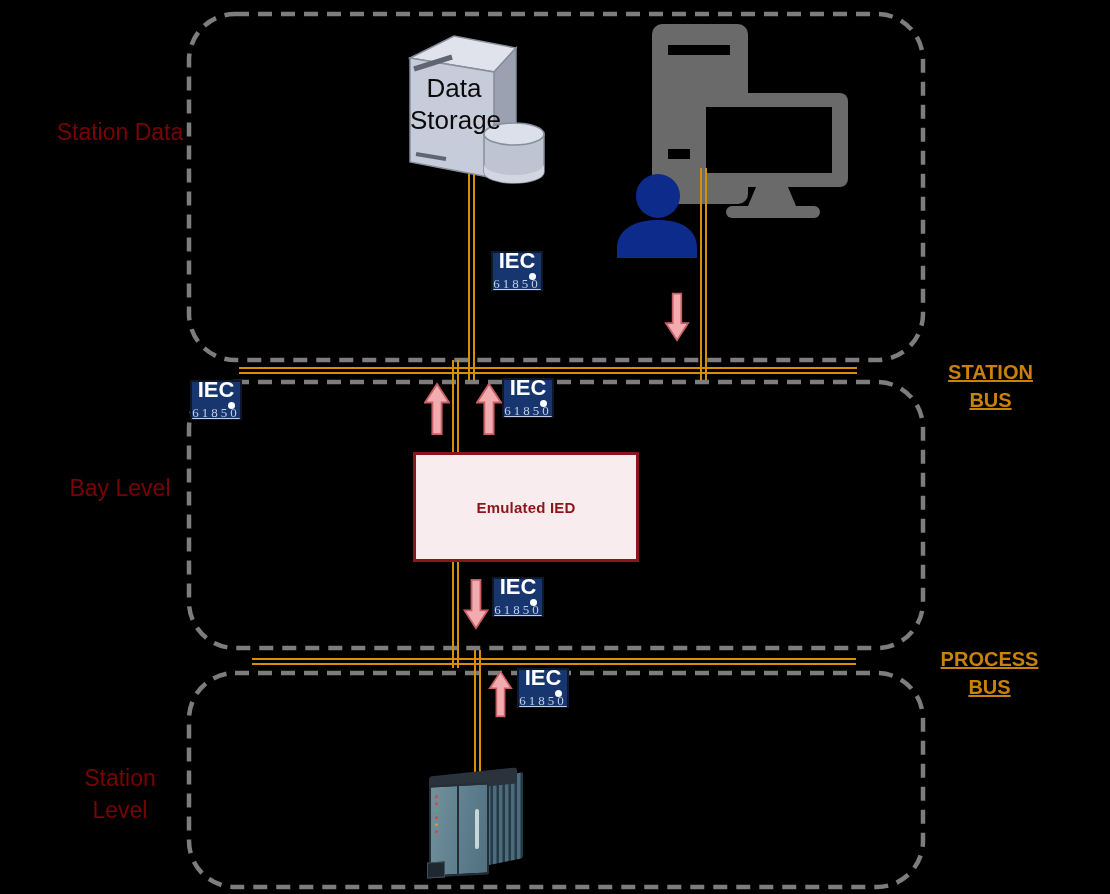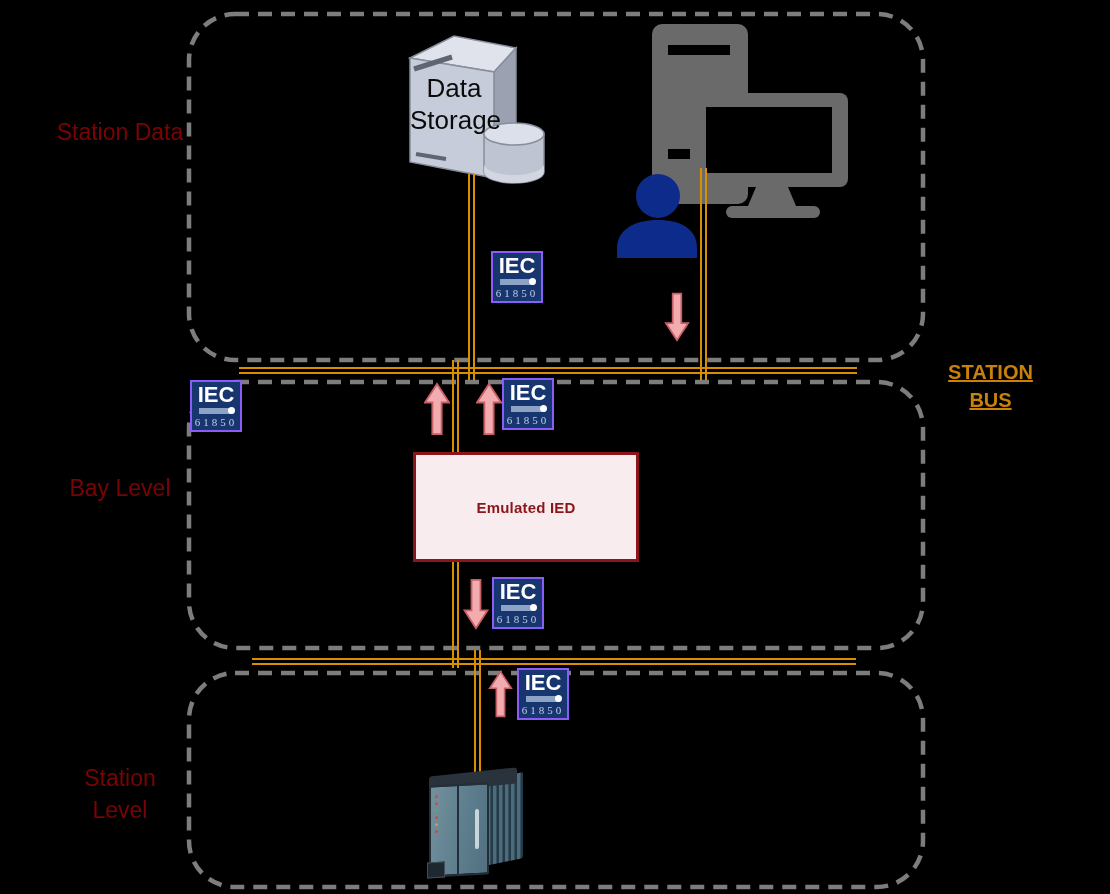--- a/index.html
+++ b/index.html
@@ -22,30 +22,30 @@
   .vbus{position:absolute;width:7px;box-sizing:border-box;
         border-left:2px solid #D98E00;border-right:2px solid #D98E00;}
 
   
   .ied-box{position:absolute;left:413px;top:452px;width:226px;height:110px;
            box-sizing:border-box;background:#F8ECEE;border:3px solid #8B1518;
            display:flex;align-items:center;justify-content:center;
            color:#8B1518;font-weight:bold;font-size:15px;letter-spacing:.2px;}
 
   
-  .iec-badge{position:absolute;width:52px;height:52px;background:#8b5cf6;
+  .iec-badge{position:absolute;width:52px;height:40px;background:#0f172a;
              padding:2px;box-sizing:border-box;}
   .iec-inner{width:100%;height:100%;background:#17356E;display:flex;
              flex-direction:column;align-items:center;justify-content:center;}
   .iec-org{color:#FFF;font-size:22px;font-weight:bold;line-height:1;}
   .iec-bar{width:34px;height:6px;background:#8CA3C6;margin-top:2px;position:relative;}
   .iec-dot{position:absolute;right:-2px;top:-1px;width:7px;height:7px;
            border-radius:50%;background:#FFF;}
-  .iec-num{color:#C2CEE2;font-size:11px;letter-spacing:3px;margin-top:2px;
-           font-family:"Liberation Serif",serif;}
+  .iec-num{color:#C2CEE2;font-size:13px;letter-spacing:3px;margin-top:2px;
+           font-family:"Liberation Serif",serif;text-decoration:underline;}
 
   .arrow{position:absolute;}
 
   
   .ds-label{position:absolute;left:410px;top:73px;width:88px;text-align:center;
             font-size:26px;line-height:1.22;color:#0A0A0A;}
 
   
   .device{position:absolute;left:427px;top:768px;width:98px;height:112px;}
   .device-fins{position:absolute;left:58px;top:8px;width:38px;height:86px;
@@ -74,20 +74,21 @@
     <rect x="189" y="14" width="734" height="346" rx="46" fill="none" stroke="#7D7D7D" stroke-width="4.5" stroke-dasharray="14 9"></rect>
     <rect x="189" y="382" width="734" height="266" rx="46" fill="none" stroke="#7D7D7D" stroke-width="4.5" stroke-dasharray="14 9"></rect>
     <rect x="189" y="673" width="734" height="214" rx="46" fill="none" stroke="#7D7D7D" stroke-width="4.5" stroke-dasharray="14 9"></rect>
   </svg>
 
   <div class="level-label" style="left:55px;top:116px;width:130px;">Station Data</div>
   <div class="level-label" style="left:55px;top:472px;width:130px;">Bay Level</div>
   <div class="level-label" style="left:55px;top:762px;width:130px;">Station Level</div>
 
   <div class="bus-label" style="left:928px;top:358px;width:125px;">STATION BUS</div>
+  <div class="bus-label" style="left:922px;top:645px;width:135px;">PROCESS BUS</div>
 
   <svg class="abs" style="left:398px;top:28px;" width="150" height="160">
     <polygon points="12,30 56,8 118,20 96,44" fill="#E0E3EB" stroke="#878E9C" stroke-width="1.5"></polygon>
     <polygon points="96,44 118,20 118,112 96,150" fill="#9BA1B1" stroke="#878E9C" stroke-width="1.5"></polygon>
     <polygon points="12,30 96,44 96,150 12,134" fill="#C7CCDA" stroke="#878E9C" stroke-width="1.5"></polygon>
     <line x1="16" y1="41" x2="54" y2="29" stroke="#5F6572" stroke-width="5"></line>
     <line x1="18" y1="126" x2="48" y2="131" stroke="#5F6572" stroke-width="4"></line>
     <g>
       <path d="M86,106 L86,144 A30,11 0 0 0 146,144 L146,106 Z" fill="#BFC4D2" stroke="#878E9C" stroke-width="1.5"></path>
       <path d="M86,136 A30,11 0 0 0 146,136 L146,144 A30,11 0 0 1 86,144 Z" fill="#D4D8E2" opacity="0.9"></path>

